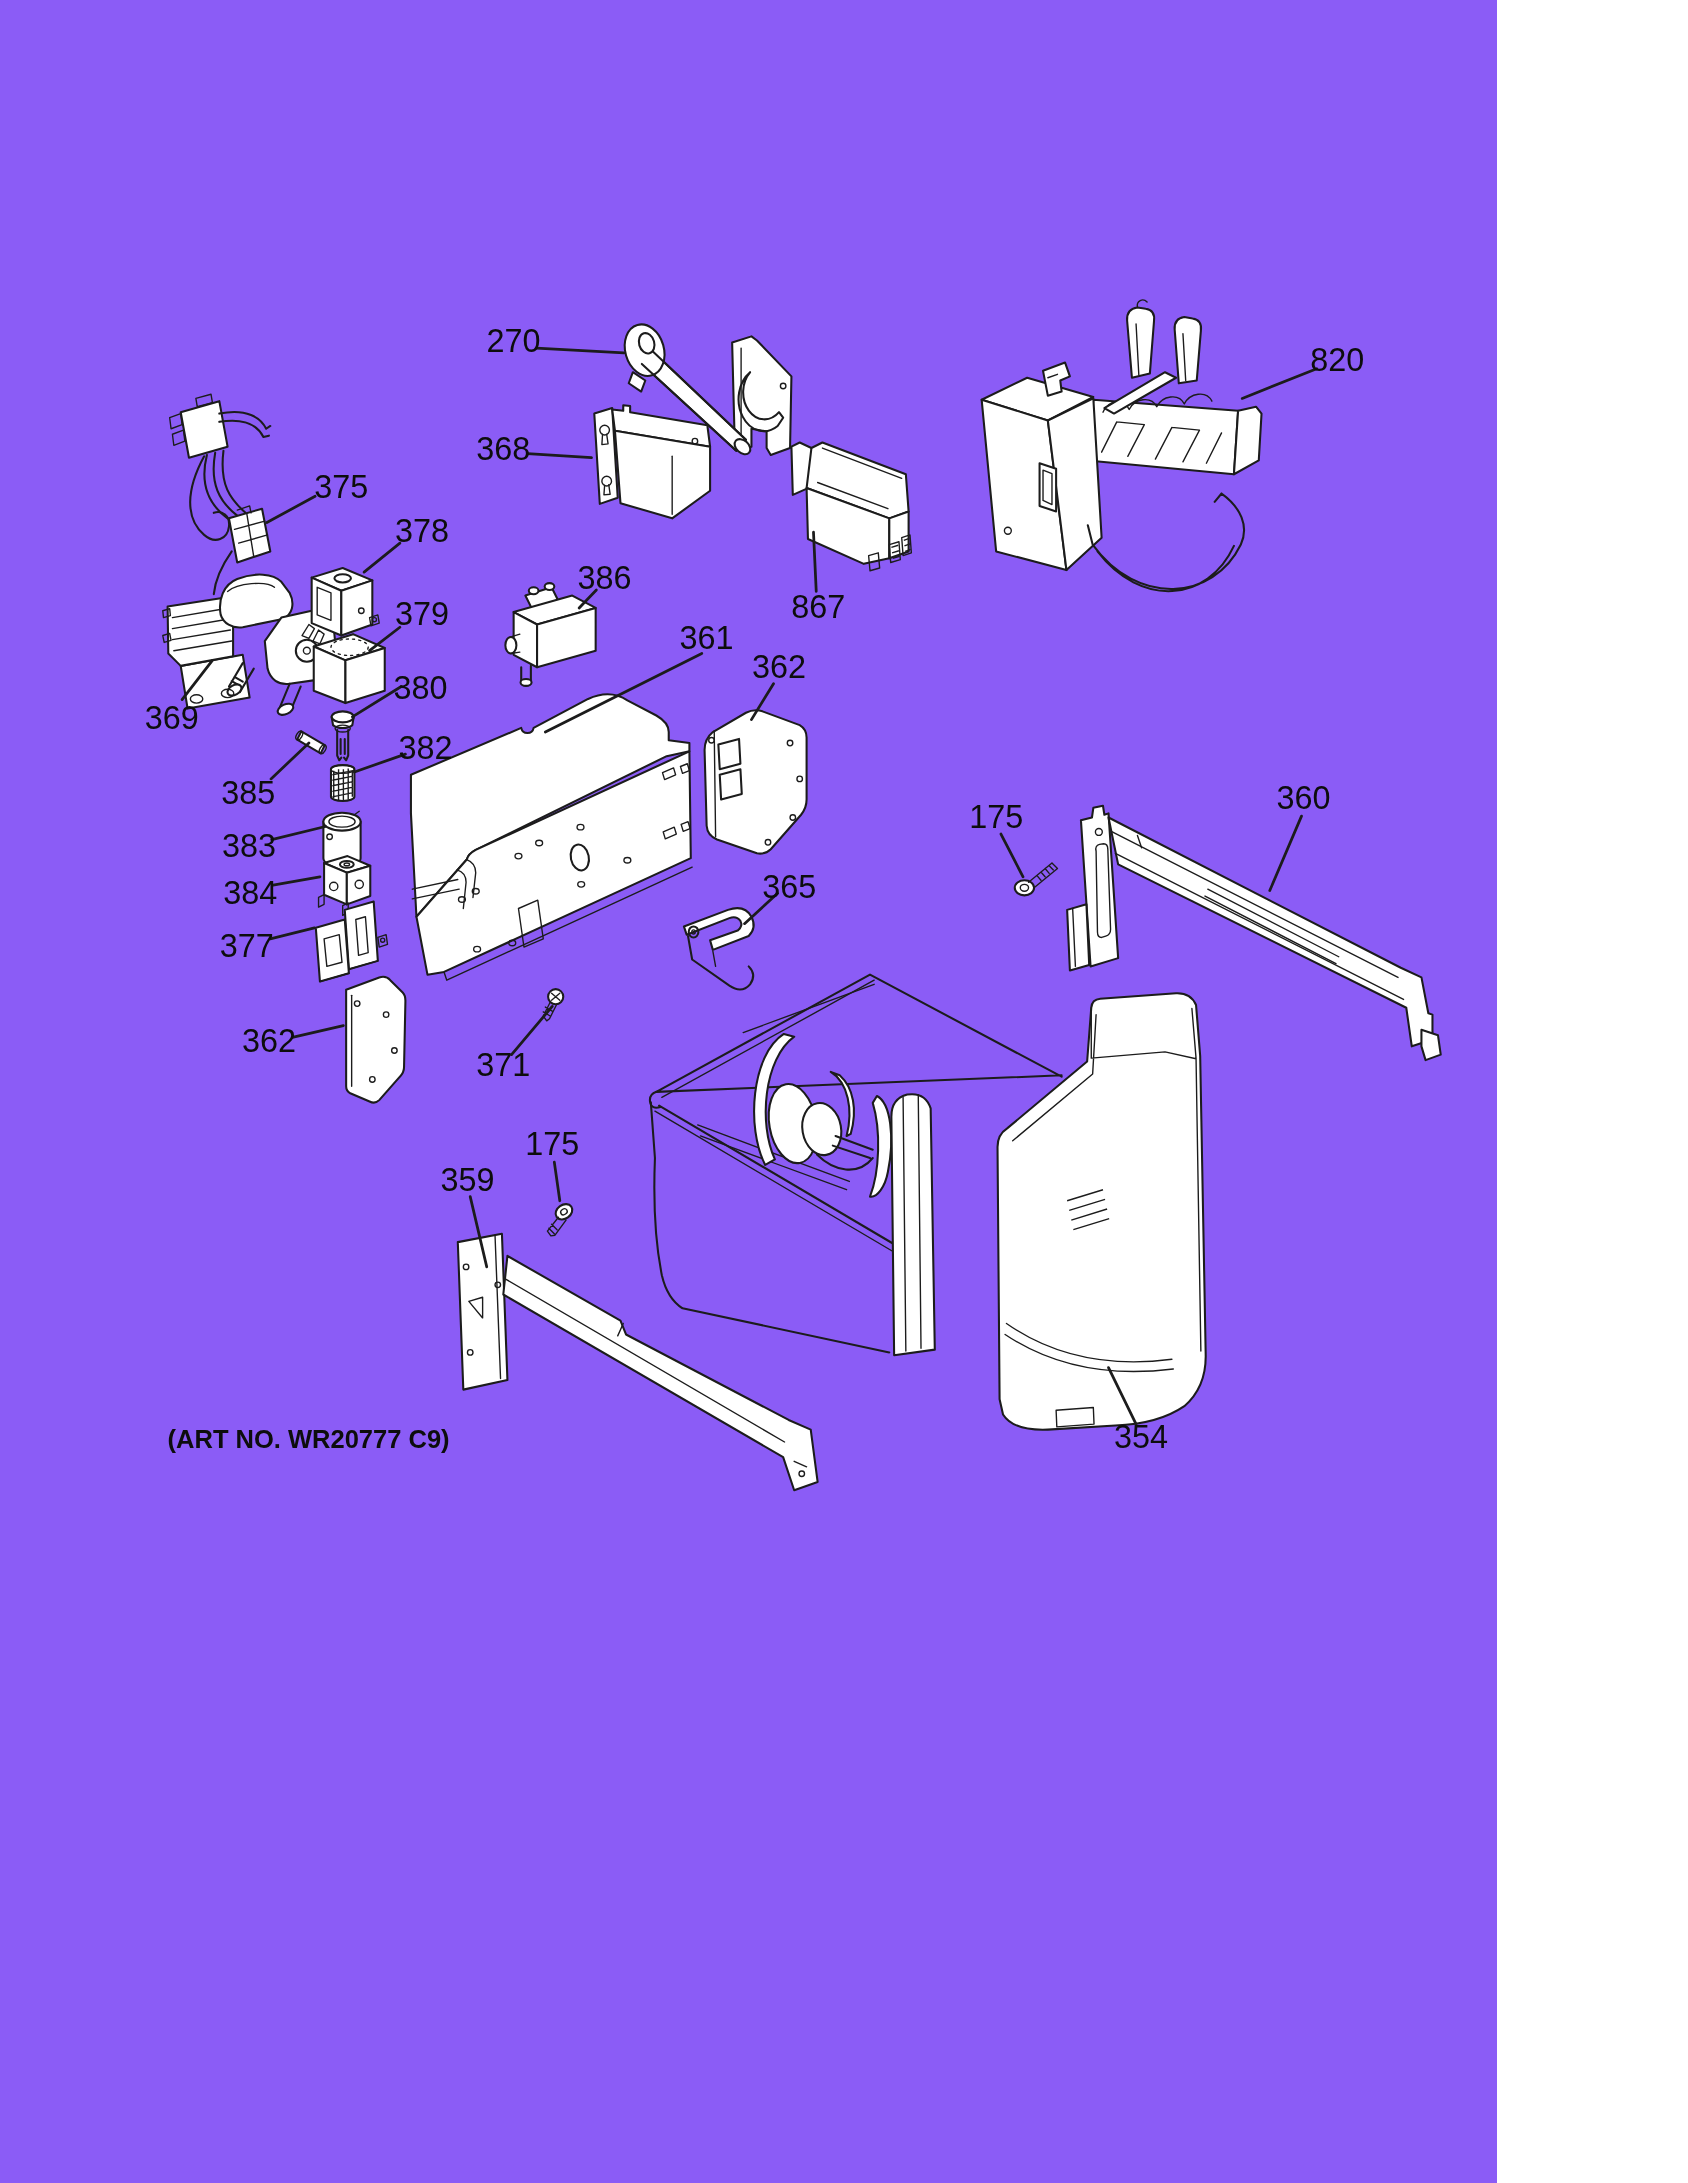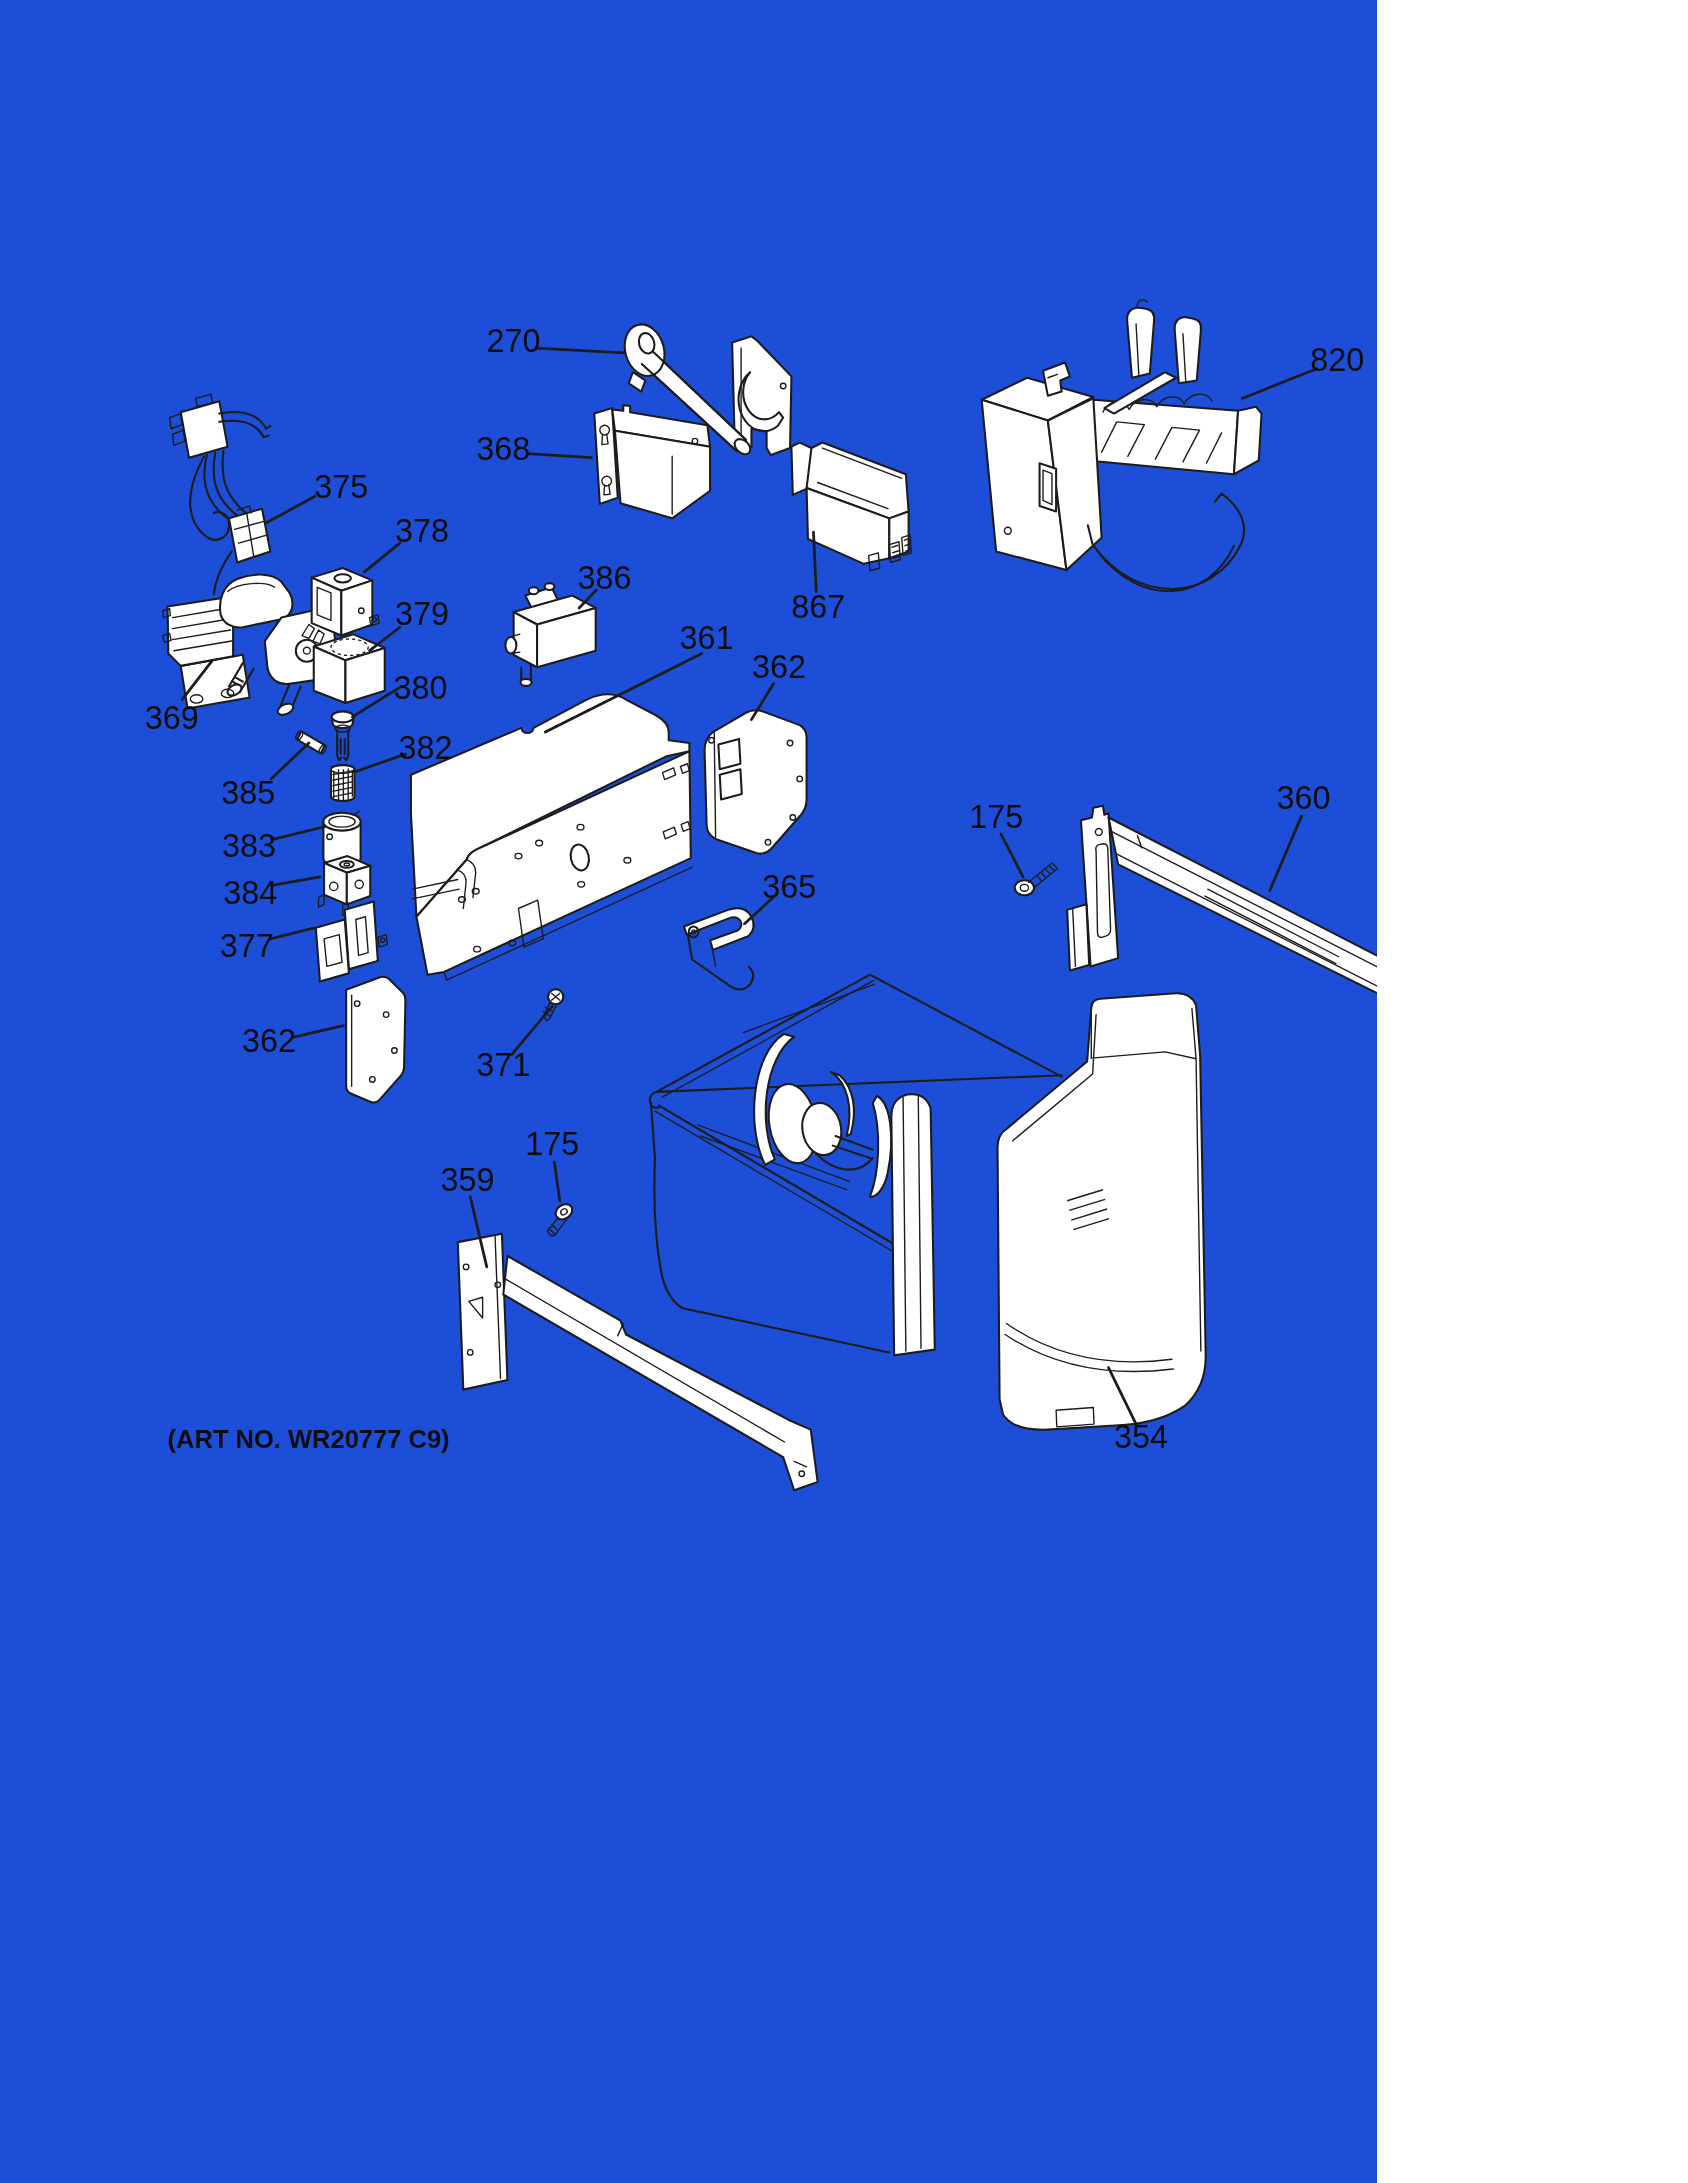--- a/index.html
+++ b/index.html
@@ -1,16 +1,16 @@
 <!DOCTYPE html>
 <html style="font-size:11px"><head>
 <meta charset="utf-8">
 <style>
   html,body{margin:0;padding:0;background:#fff;}
-  .page{position:relative;width:1377px;height:2183px;background:#1d4ed8;overflow:hidden;}
+  .page{position:relative;width:1497px;height:2183px;background:#8b5cf6;overflow:hidden;}
   svg{position:absolute;left:0;top:0;}
   .part{fill:none;stroke:#1c1c1c;stroke-width:3;stroke-linecap:round;stroke-linejoin:round;}
   .partw{fill:#ffffff;stroke:#1c1c1c;stroke-width:3;stroke-linecap:round;stroke-linejoin:round;}
   .thin{stroke-width:2;}
   .leader{fill:none;stroke:#1c1c1c;stroke-width:4;stroke-linecap:round;}
   .callout{font-family:"Liberation Sans",sans-serif;font-size:47px;font-weight:400;fill:#0d0d0d;text-anchor:middle;}
   .artno{font-family:"Liberation Sans",sans-serif;font-size:37px;font-weight:700;fill:#0d0d0d;text-anchor:start;}
   .hatch{stroke:#1c1c1c;stroke-width:2;}
 </style>
 </head>

